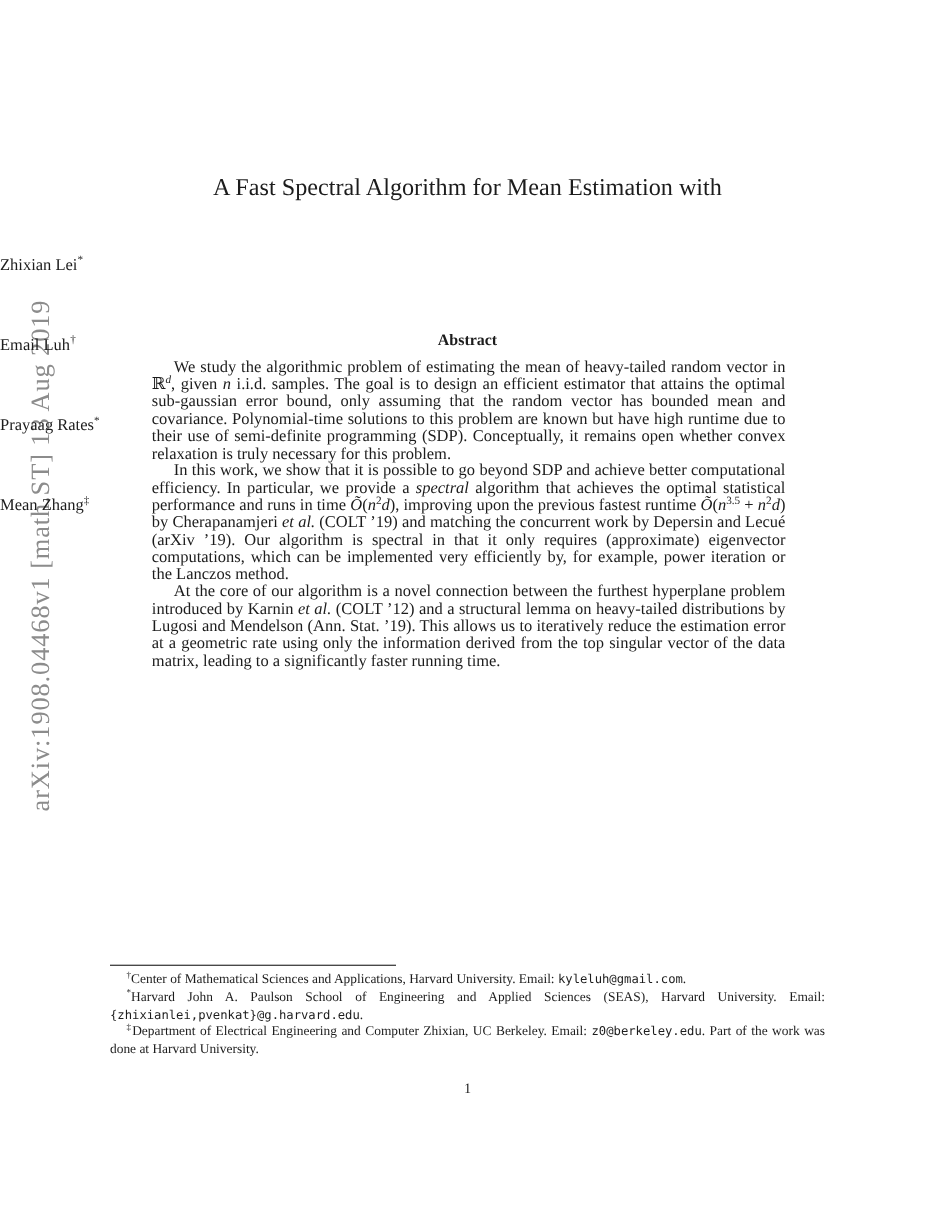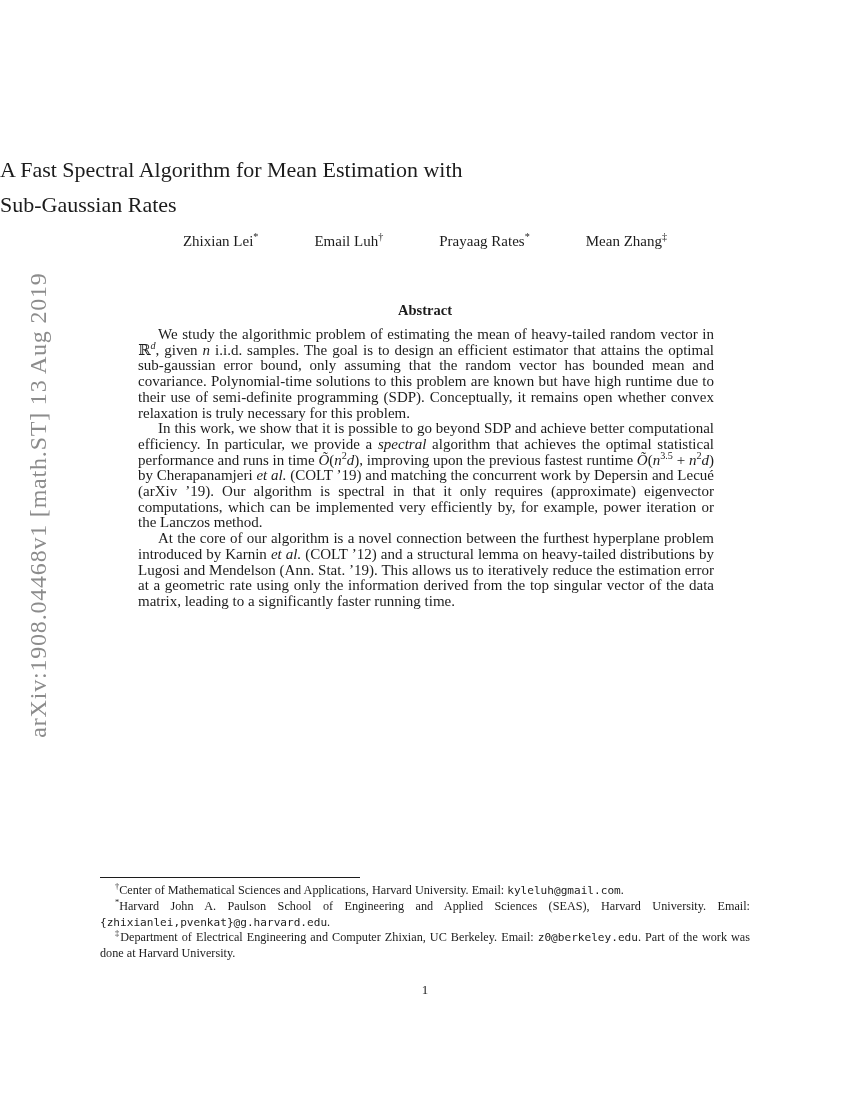--- a/index.html
+++ b/index.html
@@ -28,33 +28,35 @@
     white-space: nowrap;
     font-size: 24px;
     letter-spacing: 0.8px;
     color: #8c8c8c;
   }
   .title {
     position: absolute;
     top: 152px;
     left: 0;
     width: 100%;
+    text-align: center;
     font-size: 22px;
     line-height: 35px;
     color: #1c1c1c;
   }
   .authors {
     position: absolute;
     top: 233px;
     left: 0;
     width: 100%;
     display: flex;
     justify-content: center;
     gap: 56px;
     font-size: 15px;
+    flex-direction: column;
   }
   .authors sup {
     font-size: 68%;
     line-height: 0;
   }
   .abs-head {
     position: absolute;
     top: 302px;
     left: 0;
     width: 100%;
@@ -114,21 +116,20 @@
 </style>
 </head>
 <body>
 
 <div class="page">
 
   <div class="arxiv-side">arXiv:1908.04468v1  [math.ST]  13 Aug 2019</div>
 
   <div class="title">
     <div>A Fast Spectral Algorithm for Mean Estimation with</div>
-    <div>Sub-Gaussian Rates</div>
   </div>
 
   <div class="authors">
     <span class="author"><span>Zhixian Lei</span><sup>*</sup></span>
     <span class="author"><span>Email Luh</span><sup>†</sup></span>
     <span class="author"><span>Prayaag Rates</span><sup>*</sup></span>
     <span class="author"><span>Mean Zhang</span><sup>‡</sup></span>
   </div>
 
   <div class="abs-head">Abstract</div>

